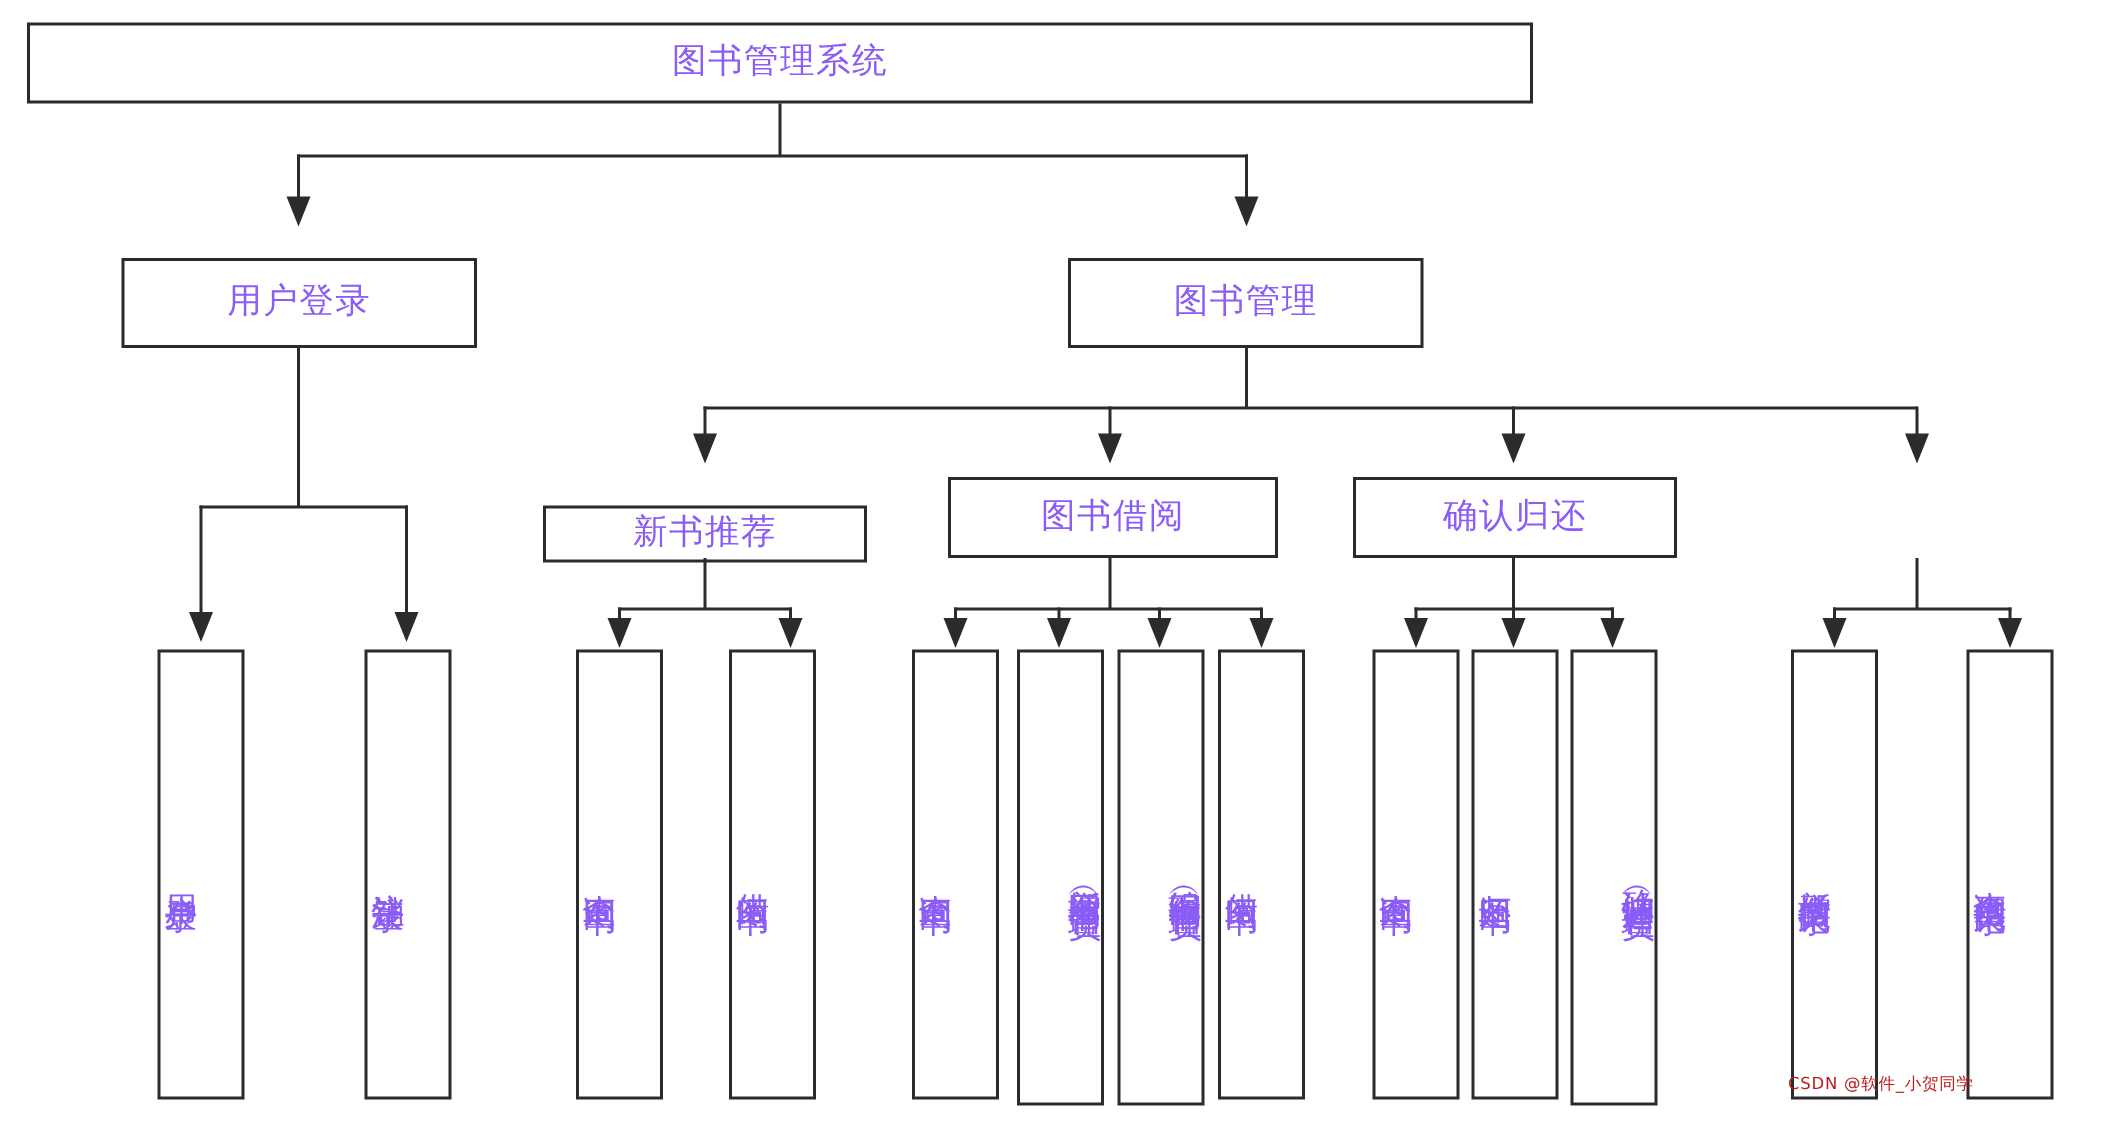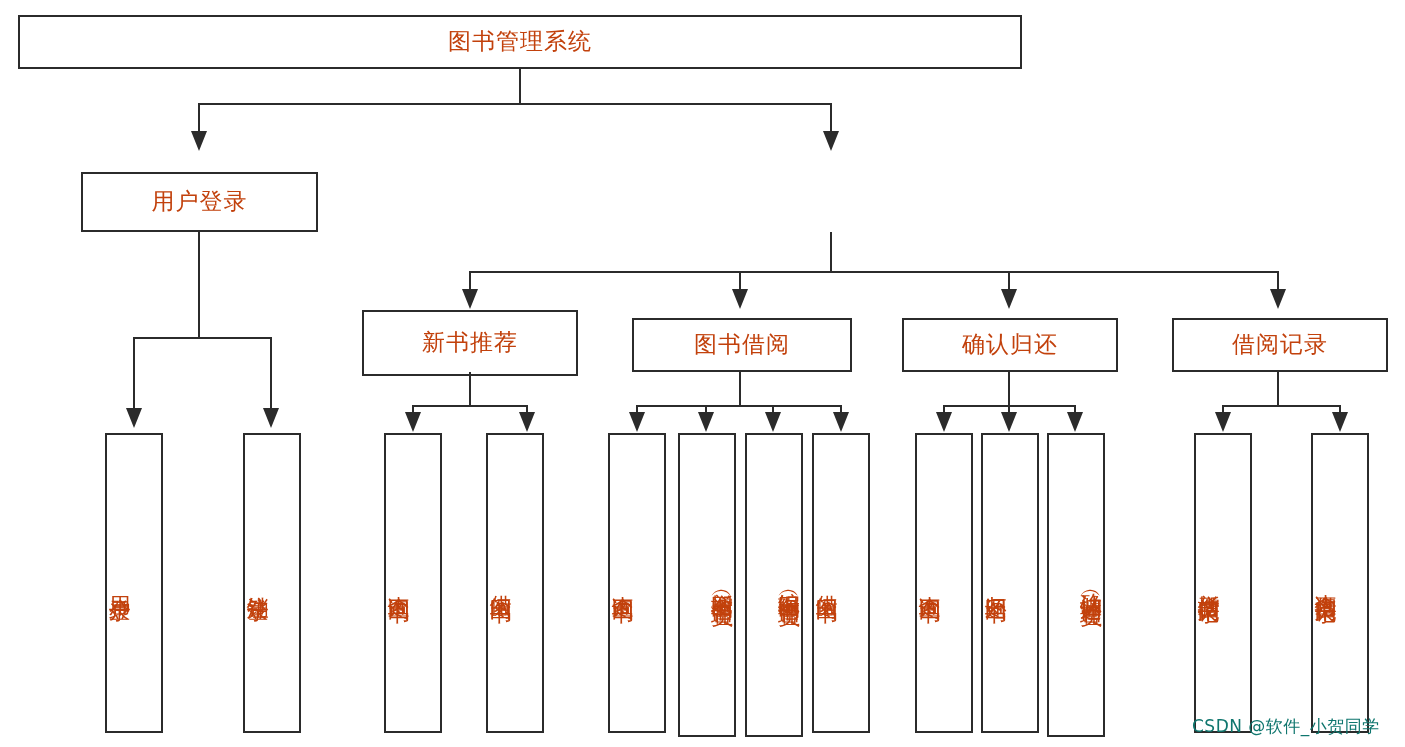--- a/index.html
+++ b/index.html
@@ -18,21 +18,21 @@
     overflow: hidden;
   }
   .node {
     position: absolute;
     box-sizing: border-box;
     border: 2px solid #2b2b2b;
     background: #ffffff;
     display: flex;
     align-items: center;
     justify-content: center;
-    color: #c2410c;
+    color: #8b5cf6;
   }
   .node.h-node {
     font-size: 23px;
     letter-spacing: 1px;
     line-height: 1.1;
   }
   .node.v-node {
     writing-mode: vertical-rl;
     text-orientation: upright;
     font-size: 22px;
@@ -64,22 +64,22 @@
   .arrow {
     position: absolute;
     width: 0;
     height: 0;
     border-left: 8px solid transparent;
     border-right: 8px solid transparent;
     border-top: 20px solid #2b2b2b;
   }
   .watermark {
     position: absolute;
-    color: #0f766e;
-    font-size: 17px;
+    color: #b91c1c;
+    font-size: 11px;
     letter-spacing: 0.5px;
     white-space: nowrap;
     user-select: none;
   }
 </style>
 </head>
 <body>
 
 <div id="canvas">
 
@@ -88,43 +88,43 @@
   <div class="conn vline" style="left:519px; top:69px; width:2px; height:35px;"></div>
 
   <div class="conn hline" style="left:198px; top:103px; width:634px; height:2px;"></div>
 
   <div class="conn vline" style="left:198px; top:103px; width:2px; height:30px;"></div>
   <div class="arrow" style="left:191px; top:131px;"></div>
   <div class="conn vline" style="left:830px; top:103px; width:2px; height:30px;"></div>
   <div class="arrow" style="left:823px; top:131px;"></div>
 
   <div class="node h-node" style="left:81px; top:172px; width:237px; height:60px;">用户登录</div>
+  <div class="node h-node" style="left:712px; top:172px; width:237px; height:60px;">图书管理</div>
 
   <div class="conn vline" style="left:198px; top:232px; width:2px; height:106px;"></div>
   <div class="conn hline" style="left:133px; top:337px; width:139px; height:2px;"></div>
   <div class="conn vline" style="left:133px; top:337px; width:2px; height:72px;"></div>
   <div class="arrow" style="left:126px; top:408px;"></div>
   <div class="conn vline" style="left:270px; top:337px; width:2px; height:72px;"></div>
   <div class="arrow" style="left:263px; top:408px;"></div>
 
   <div class="conn vline" style="left:830px; top:232px; width:2px; height:40px;"></div>
   <div class="conn hline" style="left:469px; top:271px; width:809px; height:2px;"></div>
   <div class="conn vline" style="left:469px; top:271px; width:2px; height:20px;"></div>
   <div class="arrow" style="left:462px; top:289px;"></div>
   <div class="conn vline" style="left:739px; top:271px; width:2px; height:20px;"></div>
   <div class="arrow" style="left:732px; top:289px;"></div>
   <div class="conn vline" style="left:1008px; top:271px; width:2px; height:20px;"></div>
   <div class="arrow" style="left:1001px; top:289px;"></div>
   <div class="conn vline" style="left:1277px; top:271px; width:2px; height:20px;"></div>
   <div class="arrow" style="left:1270px; top:289px;"></div>
 
-  <div class="node h-node" style="left:362px; top:310px; width:216px; height:66px;">新书推荐</div>
+  <div class="node h-node" style="left:362px; top:337px; width:216px; height:38px;">新书推荐</div>
   <div class="node h-node" style="left:632px; top:318px; width:220px; height:54px;">图书借阅</div>
   <div class="node h-node" style="left:902px; top:318px; width:216px; height:54px;">确认归还</div>
-  <div class="node h-node" style="left:1172px; top:318px; width:216px; height:54px;">借阅记录</div>
 
   <div class="conn vline" style="left:469px; top:372px; width:2px; height:34px;"></div>
   <div class="conn hline" style="left:412px; top:405px; width:116px; height:2px;"></div>
   <div class="conn vline" style="left:412px; top:405px; width:2px; height:10px;"></div>
   <div class="arrow" style="left:405px; top:412px;"></div>
   <div class="conn vline" style="left:526px; top:405px; width:2px; height:10px;"></div>
   <div class="arrow" style="left:519px; top:412px;"></div>
 
   <div class="conn vline" style="left:739px; top:372px; width:2px; height:34px;"></div>
   <div class="conn hline" style="left:636px; top:405px; width:205px; height:2px;"></div>

